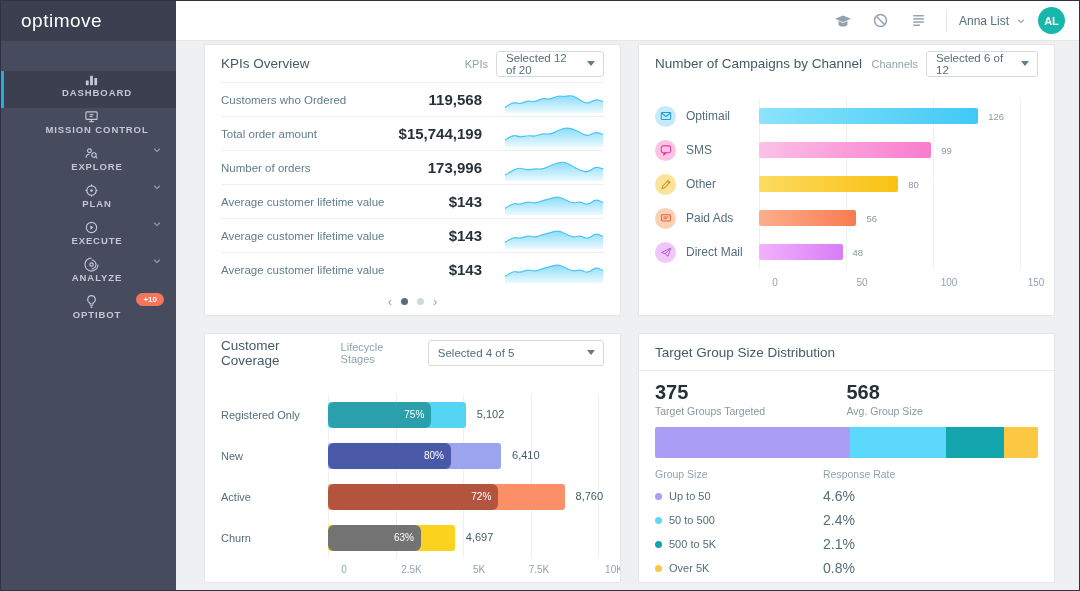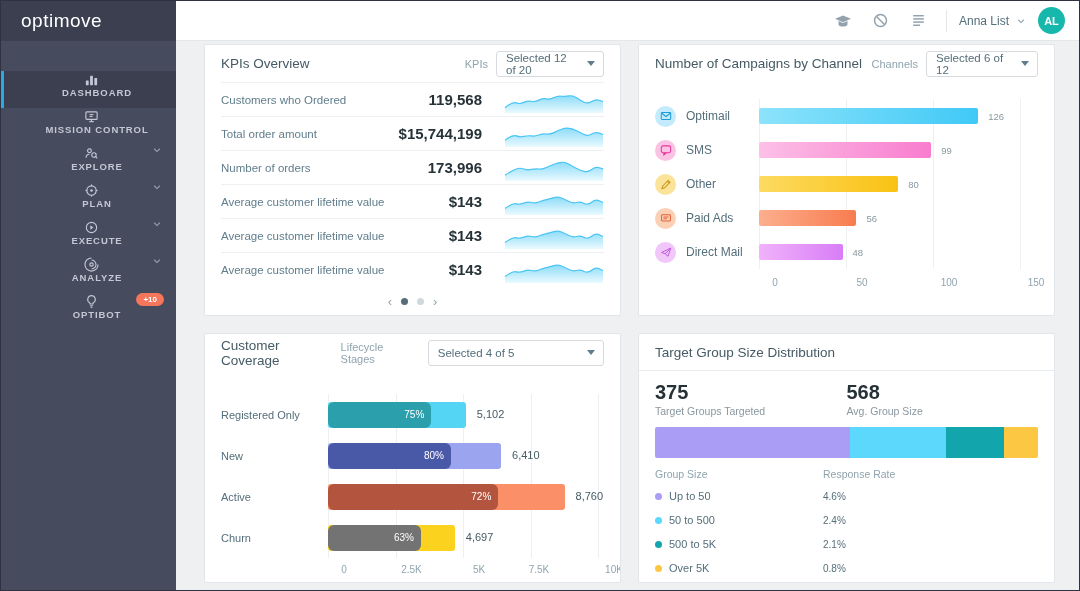--- a/index.html
+++ b/index.html
@@ -79,21 +79,21 @@
   .stat { width:50%; }
   .stat-value { font-size:20px; font-weight:700; color:#263238; line-height:1.1; }
   .stat-label { font-size:10.5px; color:#8a97a0; margin-top:2px; }
   .stack-bar { display:flex; height:31px; margin-top:10px; border-radius:2px; overflow:hidden; }
   .legend { margin-top:10px; }
   .lg-head { display:flex; font-size:10.5px; color:#90a4ae; margin-bottom:4px; }
   .lg-head span:first-child { width:168px; }
   .lg-row { display:flex; align-items:center; height:24px; }
   .lg-name { width:168px; display:flex; align-items:center; font-size:11px; color:#546e7a; }
   .lg-dot { width:7px; height:7px; border-radius:50%; margin-right:7px; }
-  .lg-rate { font-size:10px; color:#546e7a; }
+  .lg-rate { font-size:14px; color:#546e7a; }
 </style>
 </head>
 <body>
 
 <svg width="0" height="0" style="position:absolute">
   <defs>
     <linearGradient id="sparkGrad" x1="0" y1="0" x2="0" y2="1">
       <stop offset="0" stop-color="#8edcf8"></stop>
       <stop offset="1" stop-color="#eafaff"></stop>
     </linearGradient>

